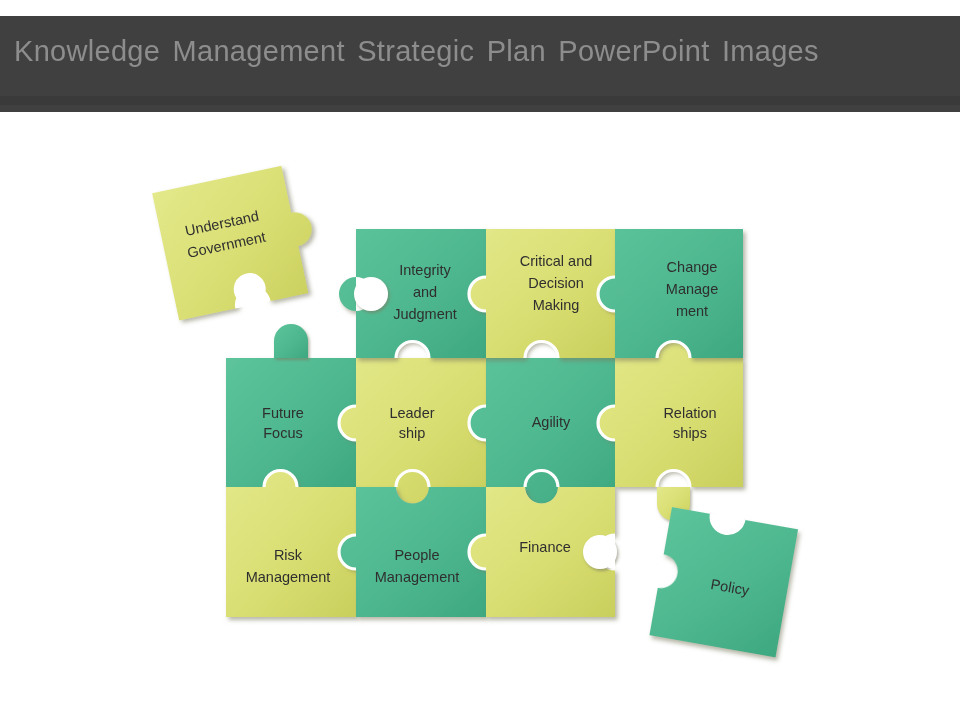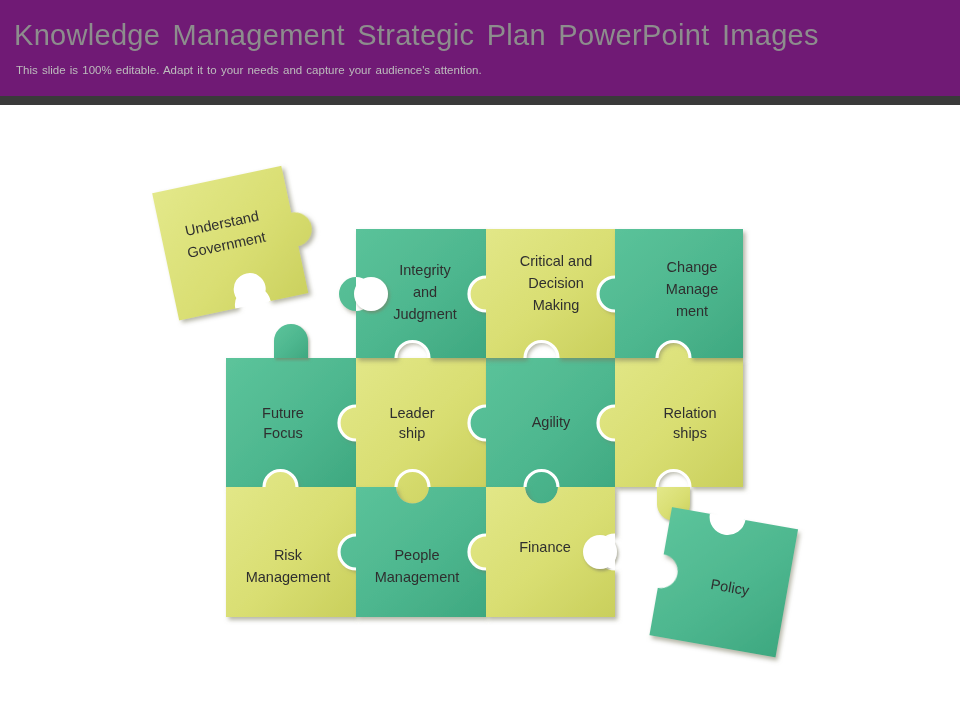--- a/index.html
+++ b/index.html
@@ -17,24 +17,24 @@
   #slide {
     position: absolute;
     left: 0; top: 0;
     width: 960px;
     height: 720px;
     background: #ffffff;
   }
   
   #header {
     position: absolute;
-    left: 0; top: 0;
+    left: 0; top: 16px;
     width: 960px;
     height: 96px;
-    background: #701a75;
+    background: #404040;
     text-decoration: underline;
   }
   #slide-title {
     position: absolute;
     left: 14px;
     top: 19px;
     font-size: 29px;
     font-weight: 400;
     color: #8d8d8d;
     letter-spacing: 0.3px;
@@ -83,21 +83,20 @@
     pointer-events: none;
   }
 </style>
 </head>
 <body>
 
 <div id="slide">
 
   <div id="header">
     <div id="slide-title">Knowledge Management Strategic Plan PowerPoint Images</div>
-    <div id="slide-subtitle">This slide is 100% editable. Adapt it to your needs and capture your audience's attention.</div>
   </div>
   <div id="header-rule"></div>
 
   <div id="puzzle-stage">
     <svg id="puzzle-svg" viewBox="0 0 960 615" xmlns="http://www.w3.org/2000/svg">
       <defs>
         <linearGradient id="gradGreen" x1="0" y1="0" x2="1" y2="1">
           <stop offset="0%" stop-color="#5cc49b"></stop>
           <stop offset="55%" stop-color="#4eb78f"></stop>
           <stop offset="100%" stop-color="#3ea880"></stop>

